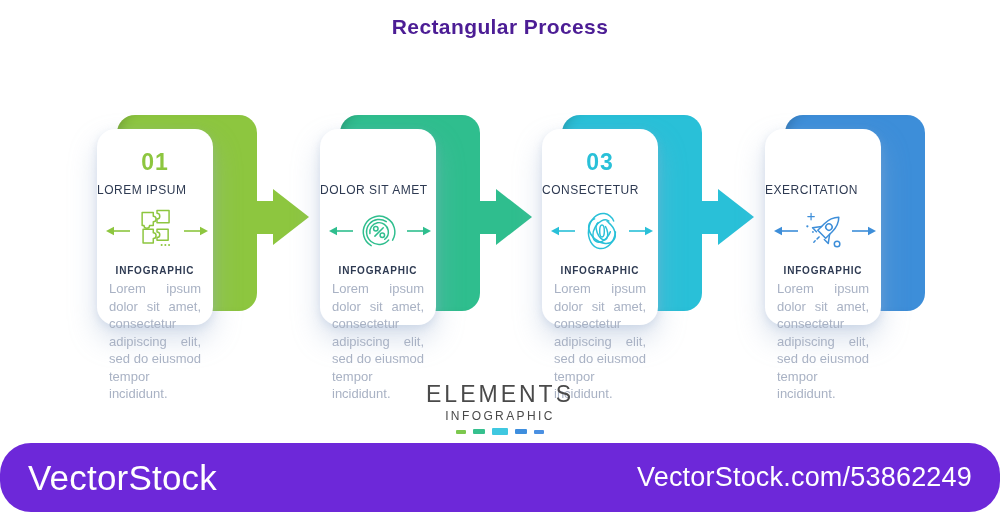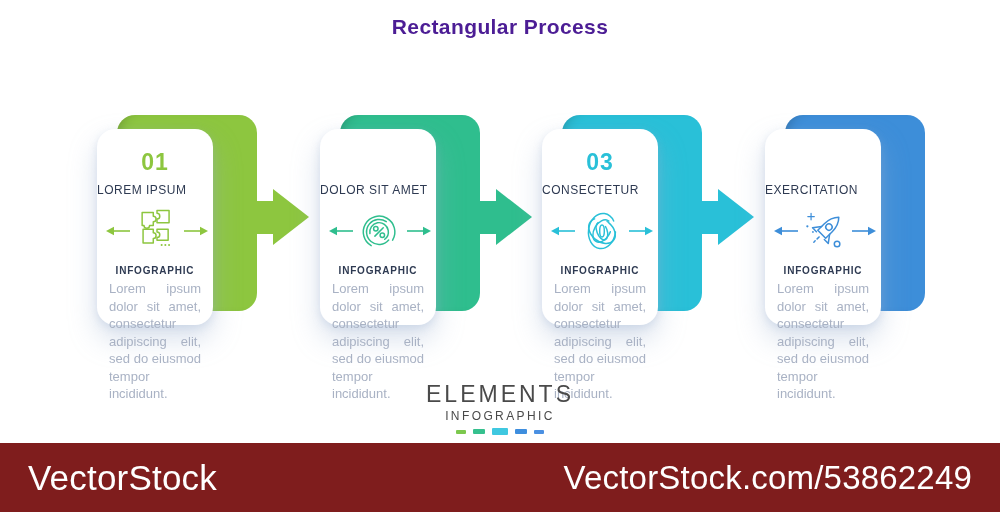--- a/index.html
+++ b/index.html
@@ -39,21 +39,21 @@
   .logo-line2{font-size:12px;letter-spacing:2.4px;font-weight:400;margin-top:1px;}
   .logo-dashes{margin-top:5px;display:flex;align-items:center;justify-content:center;gap:7px;}
   .dash{display:inline-block;border-radius:1px;}
   .dash-s{width:10px;height:4px;}
   .dash-m{width:12px;height:5px;}
   .dash-l{width:16px;height:7px;}
 
   .watermark-bar{position:absolute;left:0;bottom:0;width:1000px;height:69px;
     display:flex;align-items:center;justify-content:space-between;padding:0 28px;box-sizing:border-box;}
   .wm-left{color:#ffffff;font-size:35px;letter-spacing:.2px;}
-  .wm-right{color:#ffffff;font-size:33px;letter-spacing:.2px;}
+  .wm-right{color:#ffffff;font-size:27px;letter-spacing:.2px;}
 
   svg{display:block;}
 </style>
 </head>
 <body>
 
 <div class="stage">
 
   <div class="main-title">Rectangular Process</div>
 
@@ -183,18 +183,18 @@
     <div class="logo-line2">INFOGRAPHIC</div>
     <div class="logo-dashes">
       <span class="dash dash-s" style="background: rgb(124, 200, 78);"></span>
       <span class="dash dash-m" style="background: rgb(54, 192, 142);"></span>
       <span class="dash dash-l" style="background: rgb(63, 200, 224);"></span>
       <span class="dash dash-m" style="background: rgb(62, 142, 222);"></span>
       <span class="dash dash-s" style="background: rgb(74, 144, 226);"></span>
     </div>
   </div>
 
-  <div class="watermark-bar" style="background: #7f1d1d;">
+  <div class="watermark-bar" style="background: #6d28d9; border-radius: 31px;">
     <div class="wm-left">VectorStock</div>
     <div class="wm-right">VectorStock.com/53862249</div>
   </div>
 
 </div>
 
 </body></html>

